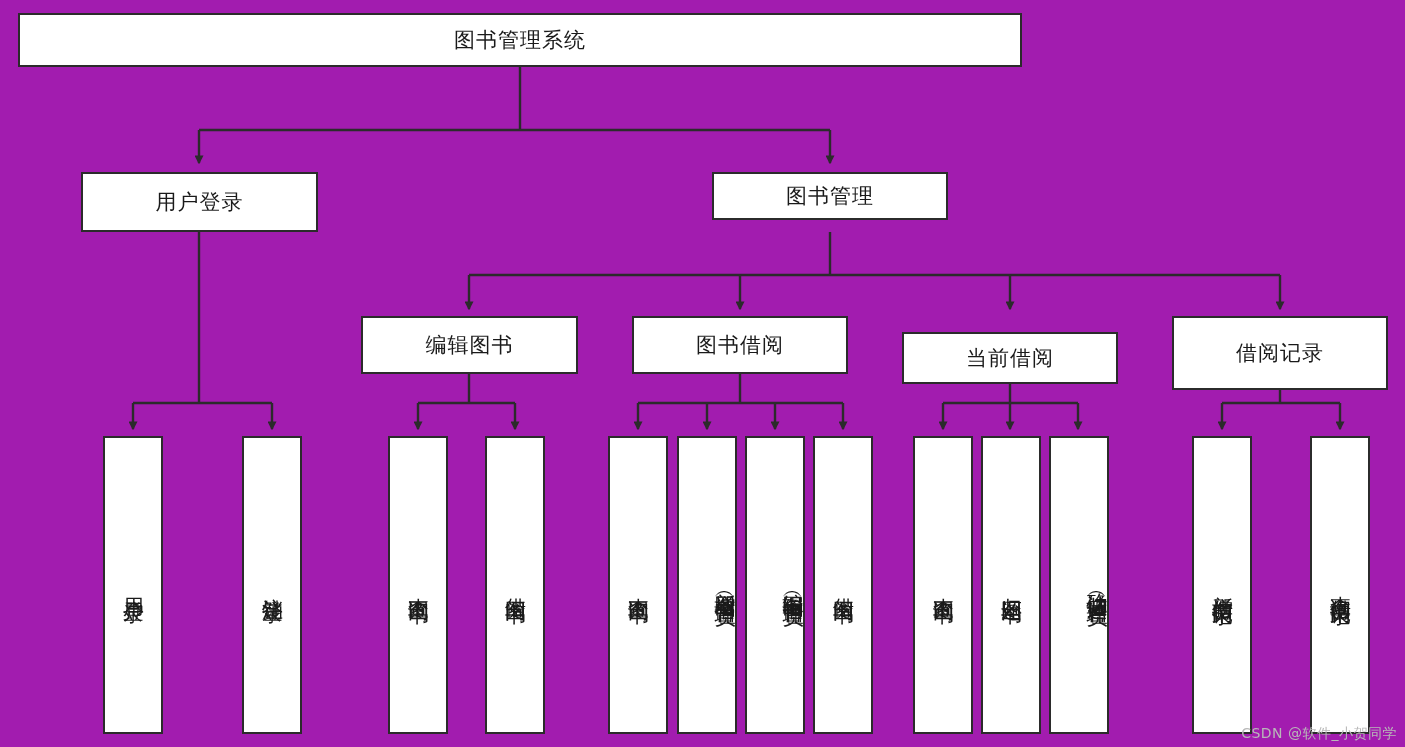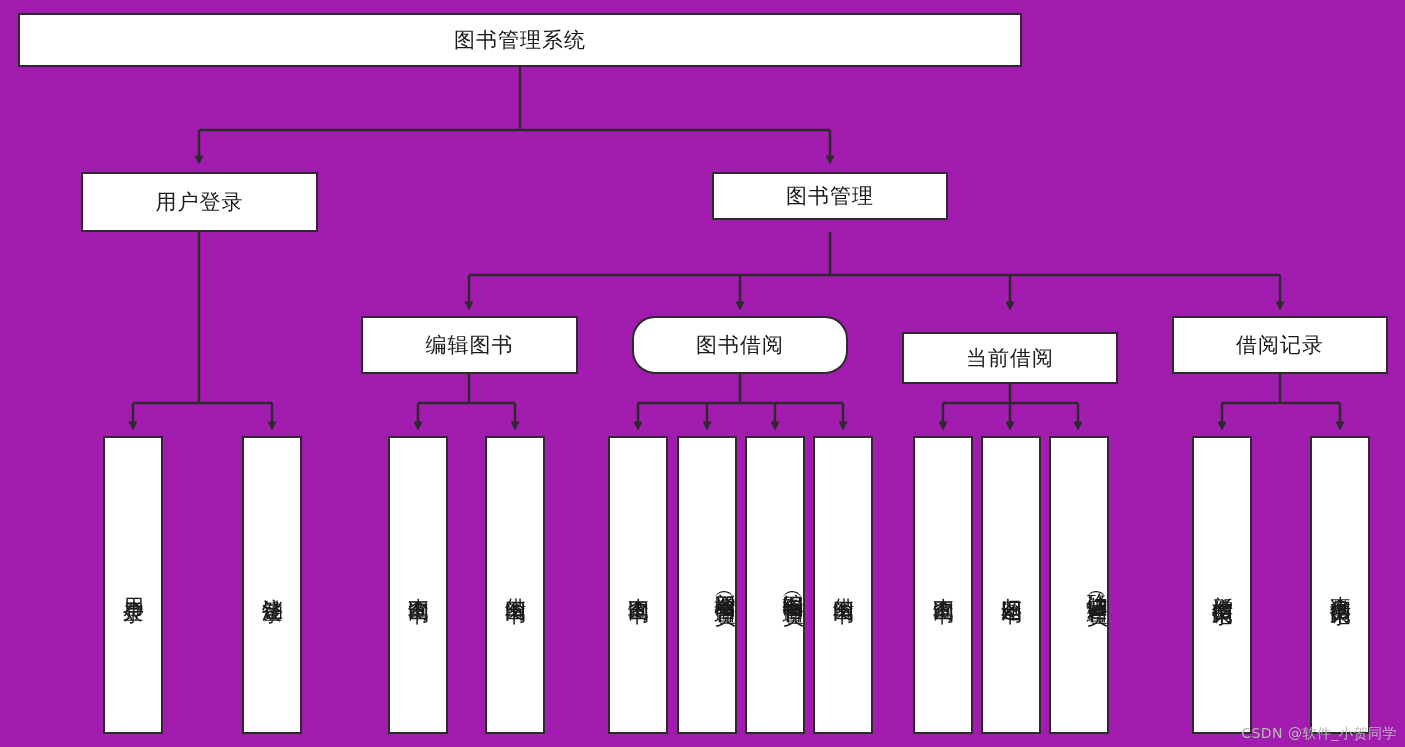--- a/index.html
+++ b/index.html
@@ -122,27 +122,27 @@
   <div class="node h" style="left:81px; top:172px; width:237px; height:60px;">
     <span>用户登录</span>
   </div>
   <div class="node h" style="left:712px; top:172px; width:236px; height:48px;">
     <span>图书管理</span>
   </div>
 
   <div class="node h" style="left:361px; top:316px; width:217px; height:58px;">
     <span>编辑图书</span>
   </div>
-  <div class="node h" style="left:632px; top:316px; width:216px; height:58px;border-radius:23px;">
+  <div class="node h" style="left:632px; top:316px; width:216px; height:58px;">
     <span>图书借阅</span>
   </div>
   <div class="node h" style="left:902px; top:332px; width:216px; height:52px;">
     <span>当前借阅</span>
   </div>
-  <div class="node h" style="left:1172px; top:316px; width:216px; height:58px;">
+  <div class="node h" style="left:1172px; top:316px; width:216px; height:74px;">
     <span>借阅记录</span>
   </div>
 
   <div class="node v" style="left:103px; top:436px; width:60px; height:298px;">
     <span>用户登录</span>
   </div>
   <div class="node v" style="left:242px; top:436px; width:60px; height:298px;">
     <span>注销登录</span>
   </div>
 

